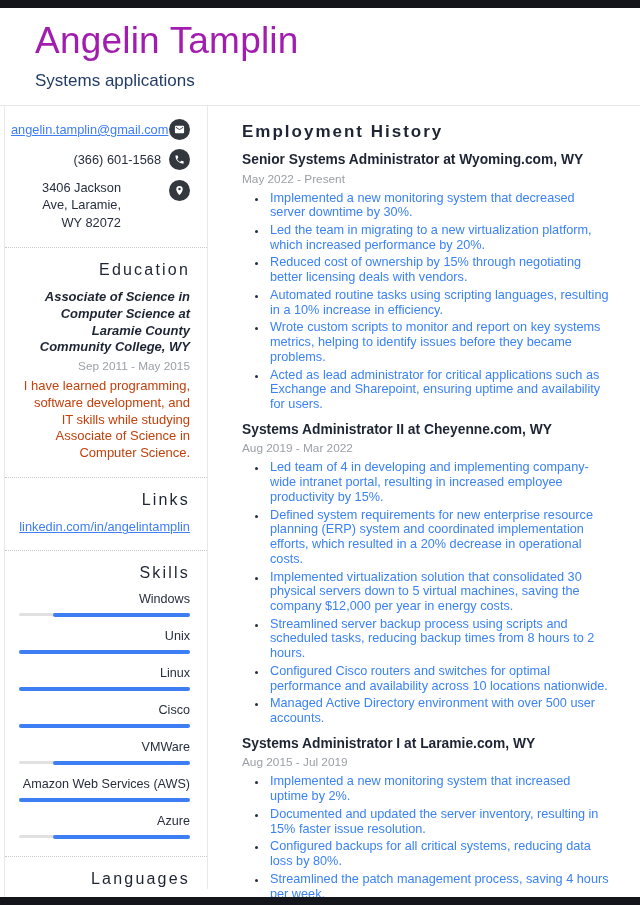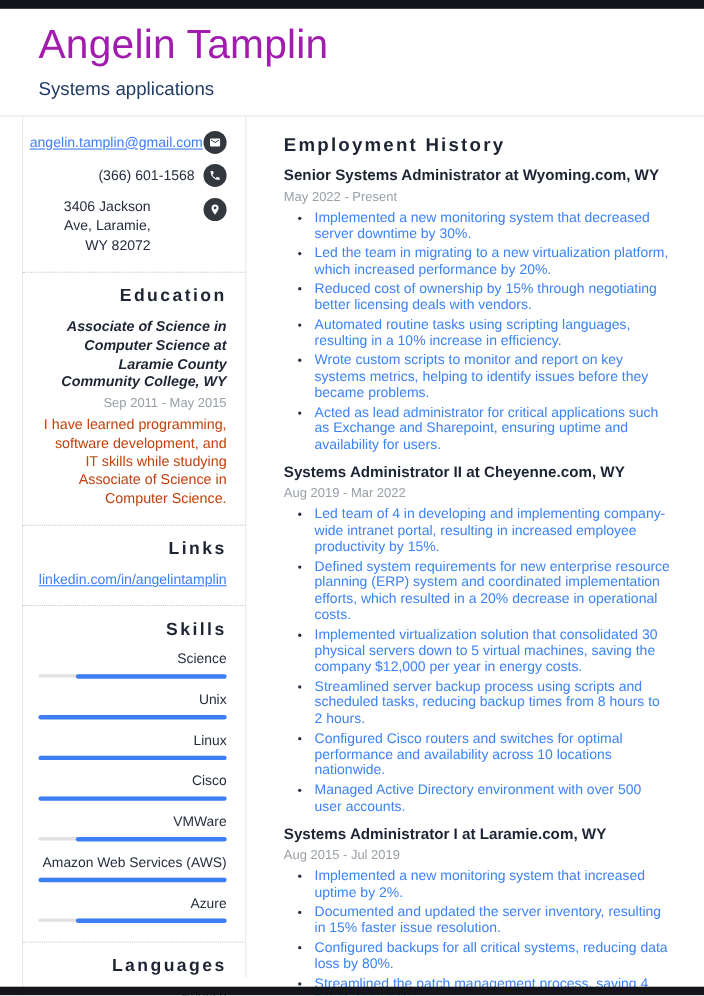--- a/index.html
+++ b/index.html
@@ -10,25 +10,25 @@
   .edge-bar.top { top:0; }
   .edge-bar.bottom { bottom:0; }
 
   
   .header { padding:20px 0 0 35px; height:105px; }
   .name { font-size:37px; font-weight:400; color:#a21caf; letter-spacing:0.2px; }
   .job-title { margin-top:9px; font-size:17px; color:#223c66; }
 
   
   .columns { display:flex; margin-top:0; border-top:1px solid #e8e8e8; height:784px; }
-  .sidebar { width:204px; margin-left:20px; border-right:1px solid #e9e9e9; flex-shrink:0; }
+  .sidebar { width:204px; margin-left:4px; border-right:1px solid #e9e9e9; flex-shrink:0; }
   .side-boxes { border-left:1px solid #e9e9e9; }
   .side-section { padding:13px 17px 16px 14px; text-align:right; }
   .side-section + .side-section { border-top:1px dotted #c9c9c9; }
-  .side-heading { font-size:16px; font-weight:700; letter-spacing:2.2px; color:#1d2433; margin-bottom:10px; }
+  .side-heading { font-size:16px; font-weight:400; letter-spacing:2.2px; color:#1d2433; margin-bottom:10px; }
 
   
   .contact-row { display:flex; justify-content:flex-end; align-items:center; margin-bottom:9px; }
   .contact-row.address { align-items:flex-start; margin-bottom:0;gap:40px; }
   .contact-text { font-size:12.8px; color:#262e3e; line-height:1.35; max-width:150px; }
   a.link { color:#3e7ef5; text-decoration:underline; }
   .icon-circle { width:21px; height:21px; border-radius:50%; background:#32383e; display:flex; align-items:center; justify-content:center; margin-left:8px; flex-shrink:0; }
   .icon-circle svg { width:11px; height:11px; fill:#ffffff; }
   .contact-row.address .icon-circle { margin-top:1px; }
 
@@ -109,21 +109,21 @@
         <div class="side-section">
           <div class="side-heading">Links</div>
           <div class="side-link"><a class="link" href="#">linkedin.com/in/angelintamplin</a></div>
         </div>
 
         <div class="side-section">
           <div class="side-heading">Skills</div>
           <div>
 
               <div class="meter-item">
-                <div class="meter-label">Science</div>
+                <div class="meter-label">Windows</div>
                 <div class="meter-track">
                   <div class="meter-fill" style="width: 80%;"></div>
                 </div>
               </div>
 
               <div class="meter-item">
                 <div class="meter-label">Unix</div>
                 <div class="meter-track">
                   <div class="meter-fill" style="width: 100%;"></div>
                 </div>

